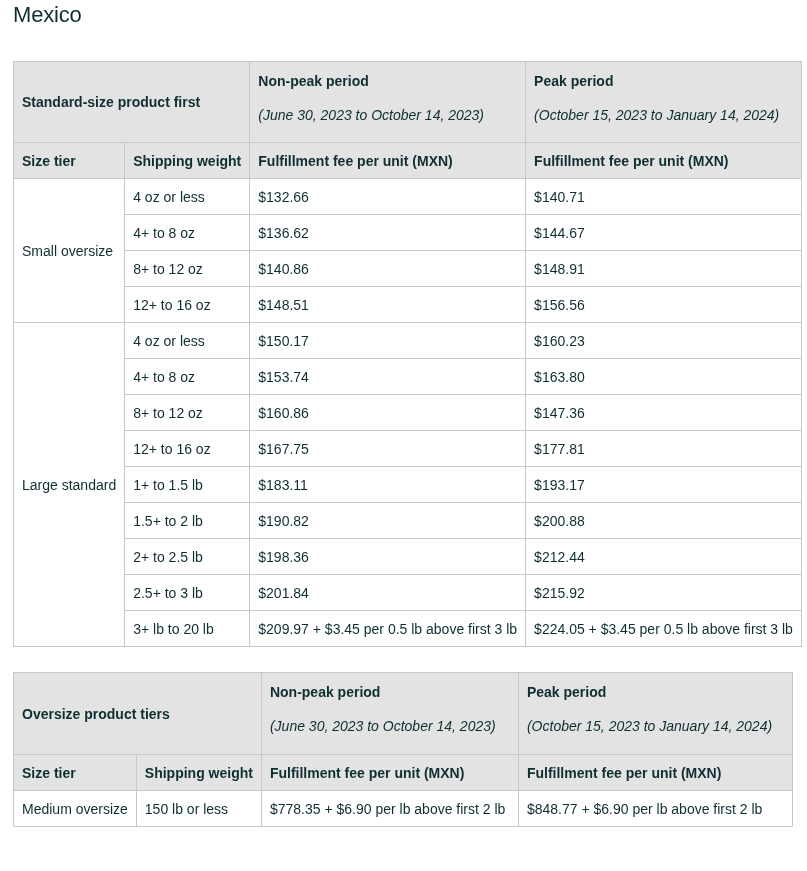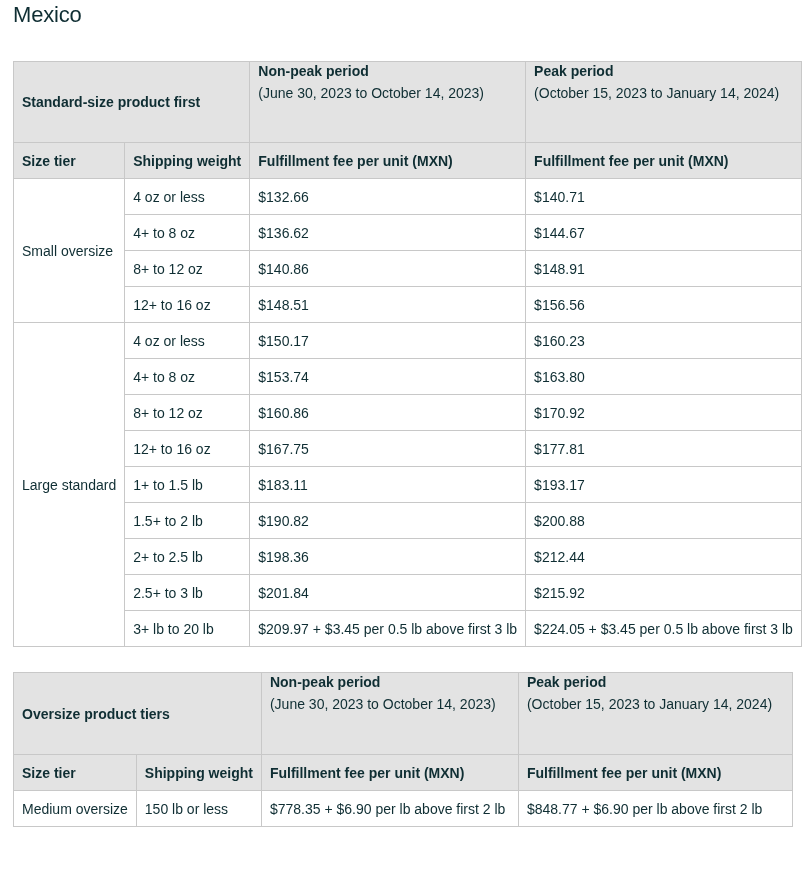--- a/index.html
+++ b/index.html
@@ -19,22 +19,22 @@
     font-size:14px; color:#0f2e33;
   }
   td, th {
     border:1px solid #c8c8c8;
     padding:0 8px;
     text-align:left; vertical-align:middle;
     font-weight:normal;
     white-space:nowrap;
   }
   .hd { background:#e3e3e3; font-weight:bold; }
-  .hd .sub { font-weight:normal; display:block; margin-top:4px; }
-  .period { vertical-align:top; line-height:18px; }
+  .hd .sub { font-weight:normal; display:block; margin-top:16px;font-style:italic; }
+  .period { vertical-align:top; padding-top:10px; line-height:18px; }
   #t1 { left:13px; top:61px; width:785px; }
   #t1 .r-top { height:81px; }
   #t1 .r-col { height:36px; }
   #t1 .r-data td { height:35px; }
   #t2 { left:13px; top:672px; width:780px; }
   #t2 .r-top { height:82px; }
   #t2 .r-col { height:36px; }
   #t2 .r-data td { height:35px; }
 </style>
 </head>
@@ -91,21 +91,21 @@
     <td>$160.23</td>
   </tr>
   <tr class="r-data">
     <td>4+ to 8 oz</td>
     <td>$153.74</td>
     <td>$163.80</td>
   </tr>
   <tr class="r-data">
     <td>8+ to 12 oz</td>
     <td>$160.86</td>
-    <td>$170.92</td>
+    <td>$147.36</td>
   </tr>
   <tr class="r-data">
     <td>12+ to 16 oz</td>
     <td>$167.75</td>
     <td>$177.81</td>
   </tr>
   <tr class="r-data">
     <td>1+ to 1.5 lb</td>
     <td>$183.11</td>
     <td>$193.17</td>

